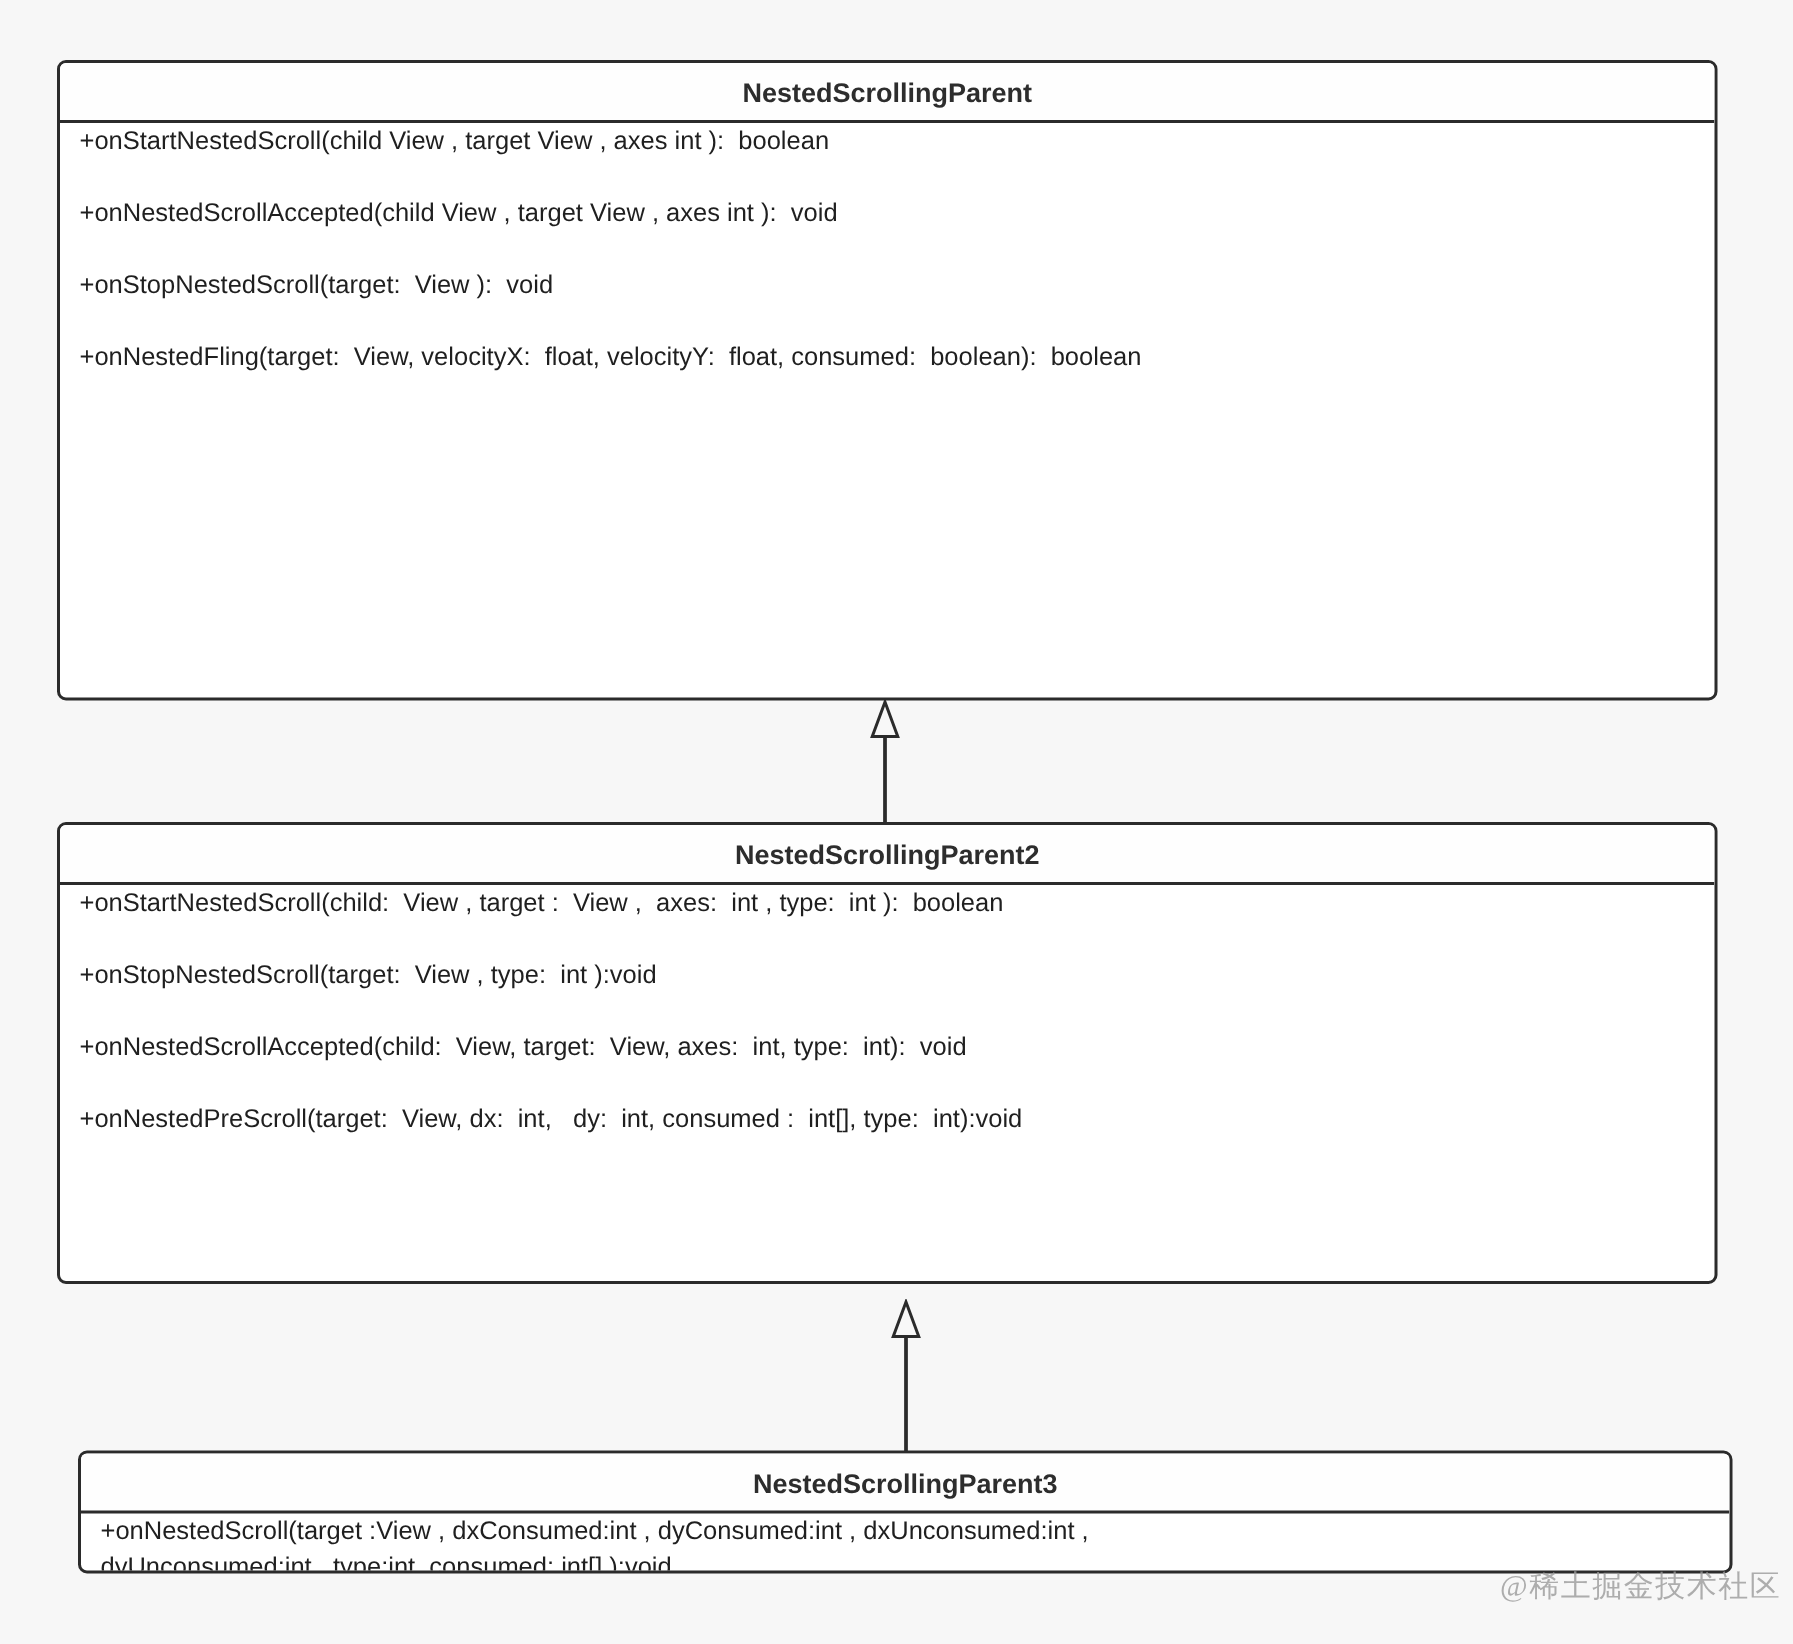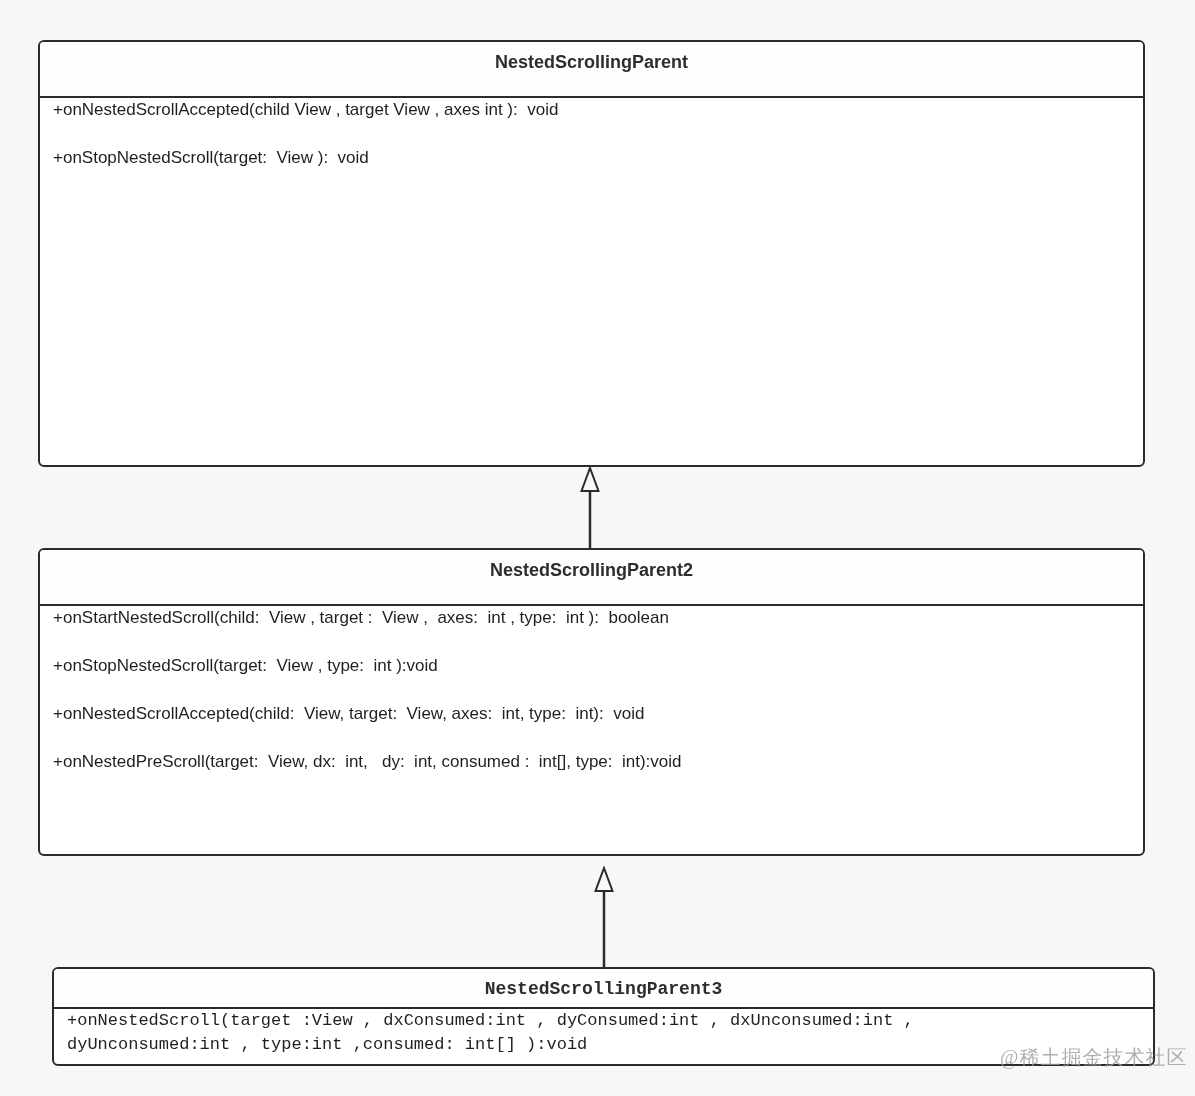--- a/index.html
+++ b/index.html
@@ -16,21 +16,21 @@
     border:2.5px solid #2b2b2b;
     border-radius:6px;
     overflow:hidden;
   }
   .uml-title {
     display:block;
     text-align:center;
     font-weight:bold;
     font-size:18px;
     color:#2d2d2d;
-    height:56px;
+    height:40px;
     line-height:40px;
     border-bottom:2.5px solid #2b2b2b;
     background:#fefefe;
   }
   .uml-title.small { height:40px; line-height:40px; }
   .uml-methods {
     padding:0 13px;
   }
   .method {
     font-size:17px;
@@ -52,22 +52,24 @@
     z-index:5;
     font-family:Liberation Serif, serif;
   }
 </style>
 </head>
 <body>
 
 <div class="uml-box" style="left:38px; top:40px; width:1107px; height:427px;">
   <span class="uml-title">NestedScrollingParent</span>
   <div class="uml-methods">
+    <div class="method">+onStartNestedScroll(child View , target View , axes int ):  boolean</div>
     <div class="method">+onNestedScrollAccepted(child View , target View , axes int ):  void</div>
     <div class="method">+onStopNestedScroll(target:  View ):  void</div>
+    <div class="method">+onNestedFling(target:  View, velocityX:  float, velocityY:  float, consumed:  boolean):  boolean</div>
   </div>
 </div>
 
 <svg class="arrow" style="left:578px; top:466px;" width="24" height="92" viewBox="0 0 24 92">
   <line x1="12" y1="25" x2="12" y2="92" stroke="#2b2b2b" stroke-width="2.5"></line>
   <polygon points="12,2 20.5,25 3.5,25" fill="#f8f8f8" stroke="#2b2b2b" stroke-width="2"></polygon>
 </svg>
 
 <div class="uml-box" style="left:38px; top:548px; width:1107px; height:308px;">
   <span class="uml-title">NestedScrollingParent2</span>
@@ -77,21 +79,21 @@
     <div class="method">+onNestedScrollAccepted(child:  View, target:  View, axes:  int, type:  int):  void</div>
     <div class="method">+onNestedPreScroll(target:  View, dx:  int,   dy:  int, consumed :  int[], type:  int):void</div>
   </div>
 </div>
 
 <svg class="arrow" style="left:592px; top:866px;" width="24" height="102" viewBox="0 0 24 102">
   <line x1="12" y1="25" x2="12" y2="102" stroke="#2b2b2b" stroke-width="2.5"></line>
   <polygon points="12,2 20.5,25 3.5,25" fill="#f8f8f8" stroke="#2b2b2b" stroke-width="2"></polygon>
 </svg>
 
-<div class="uml-box" style="left:52px; top:967px; width:1103px; height:99px;font-family:Liberation Mono, monospace;">
+<div class="uml-box" style="left:52px; top:967px; width:1103px; height:82px;">
   <span class="uml-title small">NestedScrollingParent3</span>
   <div class="uml-methods">
     <div class="method">+onNestedScroll(target :View , dxConsumed:int , dyConsumed:int , dxUnconsumed:int ,
 dyUnconsumed:int , type:int ,consumed: int[] ):void</div>
   </div>
 </div>
 
 <div class="watermark" style="left:1000px; top:1044px;">@稀土掘金技术社区</div>
 
 </body></html>

